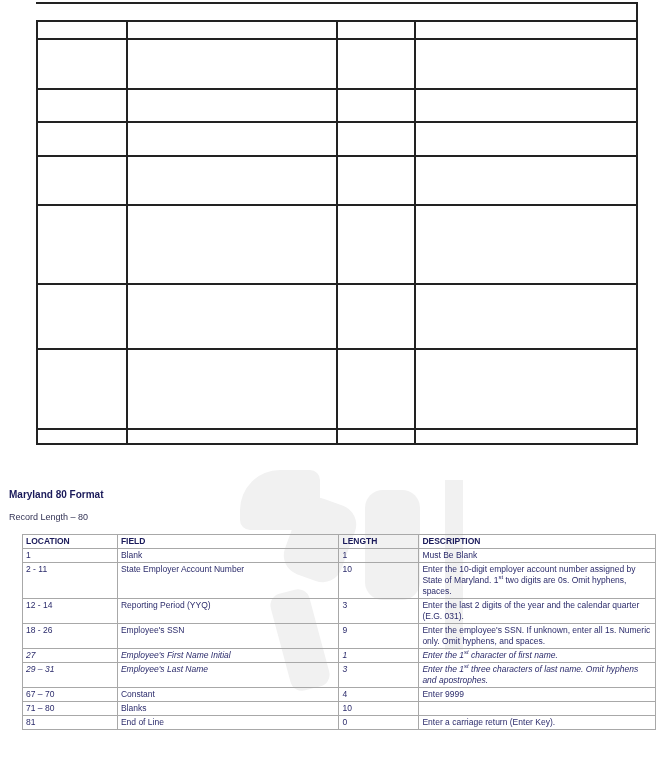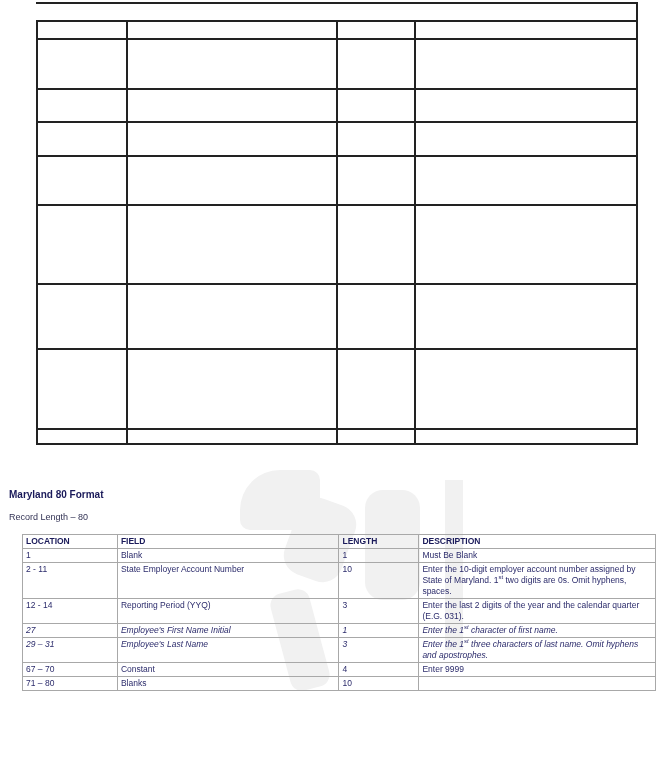--- a/index.html
+++ b/index.html
@@ -88,20 +88,26 @@
         <td>State Employer Account Number</td>
         <td>10</td>
         <td>Enter the 10-digit employer account number assigned by State of Maryland. 1<sup>st</sup> two digits are 0s. Omit hyphens, spaces.</td>
       </tr>
       <tr style="height: 23px; padding-left: 16px;">
         <td>12 - 14</td>
         <td>Reporting Period (YYQ)</td>
         <td>3</td>
         <td>Enter the last 2 digits of the year and the calendar quarter (E.G. 031).</td>
       </tr>
+      <tr style="height: 23px;">
+        <td>18 - 26</td>
+        <td>Employee's SSN</td>
+        <td>9</td>
+        <td>Enter the employee's SSN. If unknown, enter all 1s. Numeric only. Omit hyphens, and spaces.</td>
+      </tr>
       <tr style="height: 12px; font-style: italic;">
         <td>27</td>
         <td>Employee's First Name Initial</td>
         <td>1</td>
         <td>Enter the 1<sup>st</sup> character of first name.</td>
       </tr>
       <tr style="height: 23px; font-style: italic;">
         <td>29 – 31</td>
         <td>Employee's Last Name</td>
         <td>3</td>
@@ -112,14 +118,20 @@
         <td>Constant</td>
         <td>4</td>
         <td>Enter 9999</td>
       </tr>
       <tr style="height: 12px;">
         <td>71 – 80</td>
         <td>Blanks</td>
         <td>10</td>
         <td></td>
       </tr>
+      <tr style="height: 12px;">
+        <td>81</td>
+        <td>End of Line</td>
+        <td>0</td>
+        <td>Enter a carriage return (Enter Key).</td>
+      </tr>
     </tbody>
 </table>
 
 </body></html>

